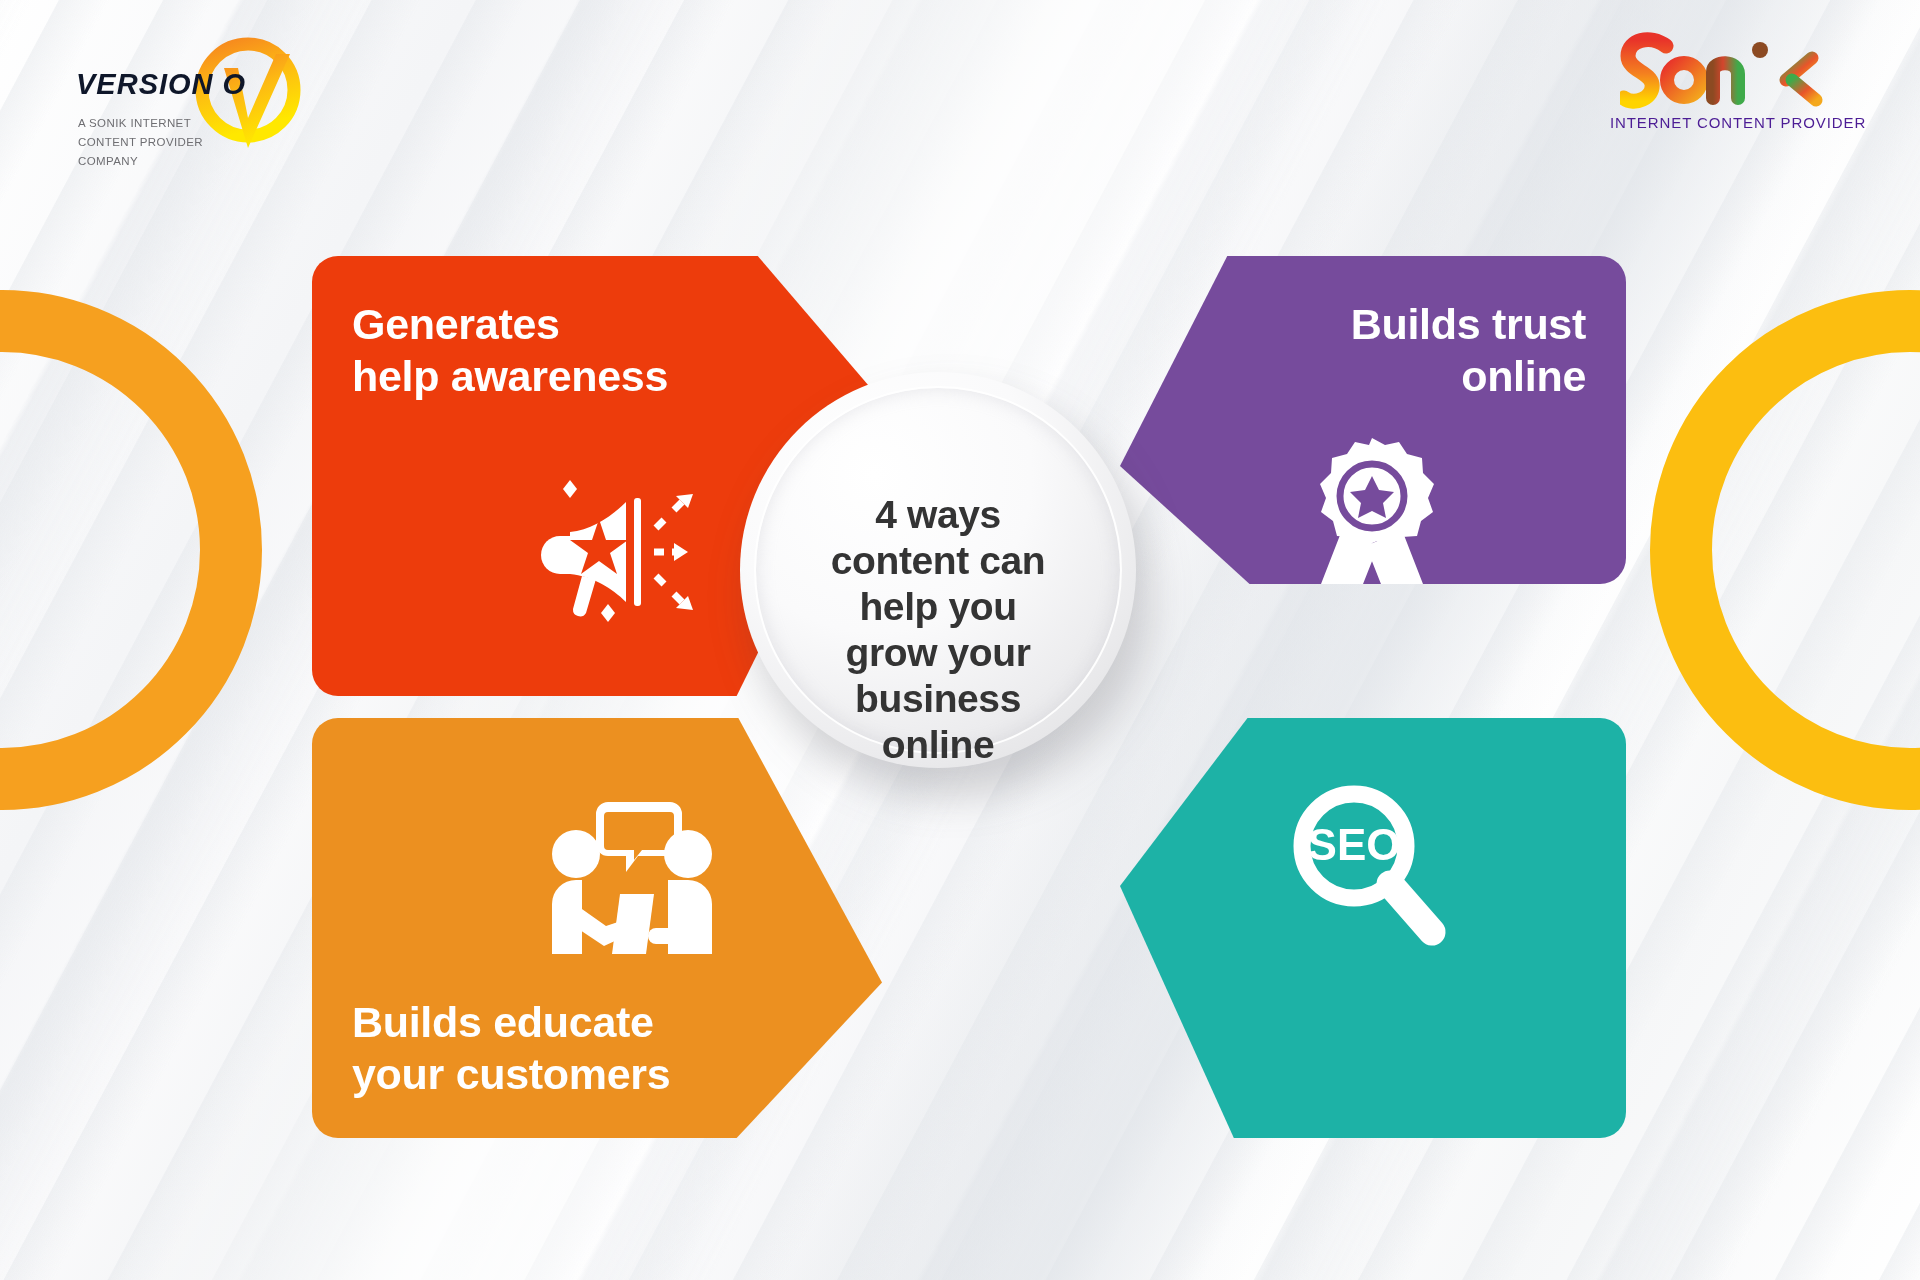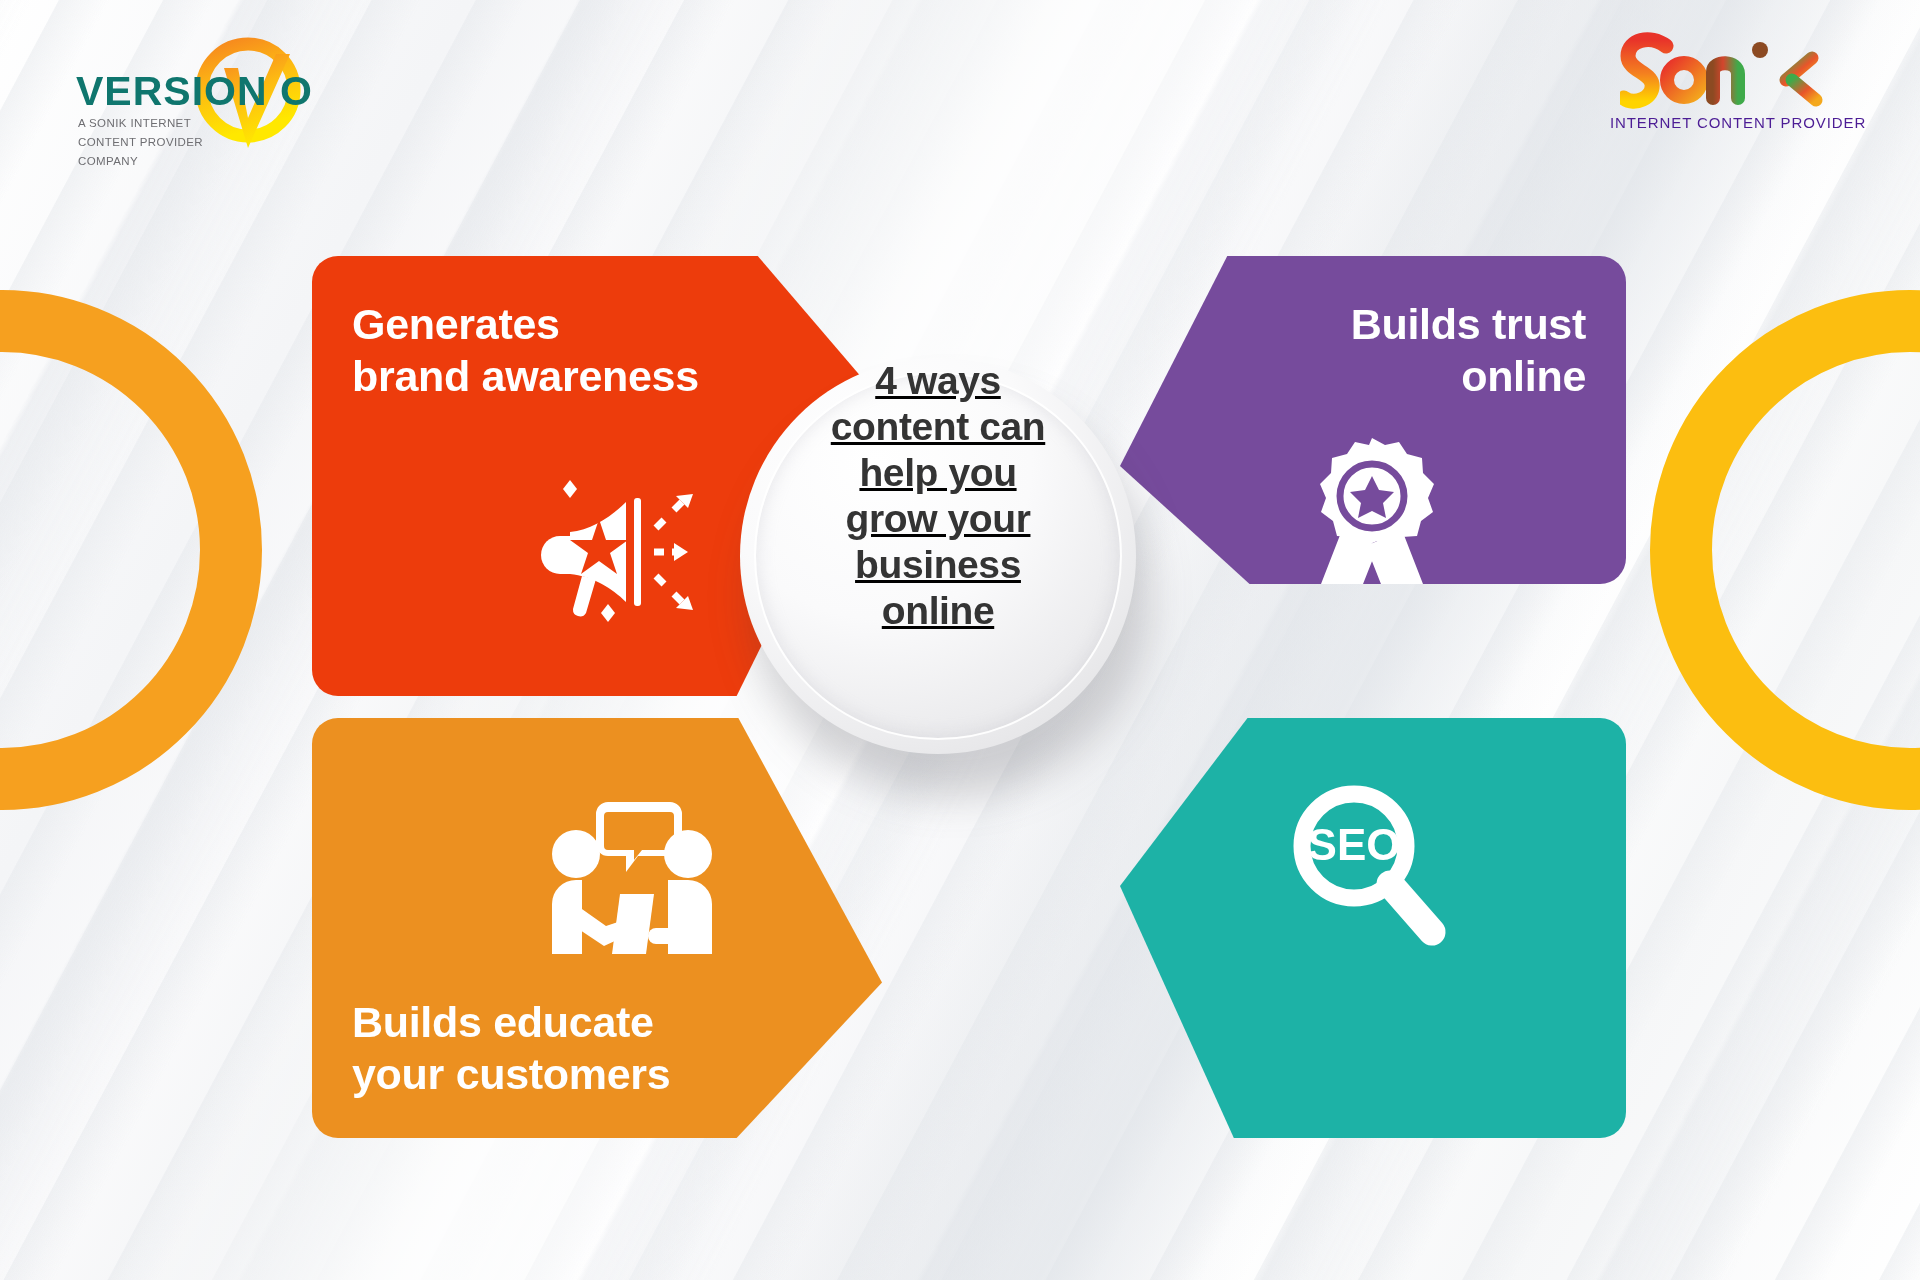--- a/index.html
+++ b/index.html
@@ -80,24 +80,25 @@
     position: absolute;
     left: 110px;
     top: 2px;
     width: 128px;
     height: 130px;
   }
   .logo-left .vo-word {
     position: absolute;
     left: 0px;
     top: 38px;
-    font-size: 41px;
+    font-size: 29px;
     font-weight: bold;
+    font-style: italic;
     letter-spacing: 1px;
-    color: #0f766e;
+    color: #0f172a;
     font-family: "Liberation Sans", sans-serif;
     white-space: nowrap;
   }
   .logo-left .vo-tag {
     position: absolute;
     left: 2px;
     top: 84px;
     font-size: 11.5px;
     line-height: 19px;
     letter-spacing: .4px;
@@ -207,30 +208,29 @@
     width: 400px;
     height: 400px;
     border-radius: 50%;
     background: rgba(60,60,70,0.22);
     filter: blur(20px);
     transform: translate(6px, 14px);
   }
   .center-circle {
     position: absolute;
     left: 740px;
-    top: 358px;
+    top: 372px;
     width: 396px;
     height: 396px;
     border-radius: 50%;
     background:
       radial-gradient(circle at 34% 26%, #ffffff 0%, #fafafb 40%, #ebebed 72%, #dcdcde 100%);
     display: flex;
-    align-items: flex-start;
+    align-items: flex-end;
     justify-content: center;
-    text-decoration: underline;
   }
   .center-inner-ring {
     position: absolute;
     left: 14px;
     top: 14px;
     right: 14px;
     bottom: 14px;
     border-radius: 50%;
     border: 2px solid rgba(255,255,255,0.92);
     box-shadow: inset 0 0 18px rgba(180,180,190,0.30);
@@ -315,21 +315,21 @@
 
       <path d="M166 14 L166 70" fill="none" stroke="url(#gK)" stroke-width="14" stroke-linecap="round"></path>
       <path d="M166 52 L192 30" fill="none" stroke="url(#gK)" stroke-width="13" stroke-linecap="round"></path>
       <path d="M172 52 L196 72" fill="none" stroke="url(#gK)" stroke-width="13" stroke-linecap="round"></path>
     </svg>
     <div class="sonik-tag">INTERNET CONTENT PROVIDER</div>
   </div>
 
   <div class="card card-red">
     <div class="card-title">Generates
-brand awareness</div>
+help awareness</div>
     <svg class="card-icon" viewBox="0 0 190 150">
       <g fill="#ffffff">
         <path d="M22 72 a12 12 0 0 0 0 22 l0 -22 Z"></path>
         <path d="M30 64 h10 v38 h-10 a10 10 0 0 1 0 -38 Z"></path>
         <path d="M40 60 C62 58 82 44 96 30 L96 130 C82 116 62 104 40 102 Z"></path>
         <rect x="104" y="26" width="7" height="108" rx="3"></rect>
         <path d="M52 104 l14 3 l-10 34 a7 7 0 0 1 -13 -4 Z"></path>
         <path d="M62 68 l7 -21 l7 21 l22 0 l-18 13 l7 21 l-18 -13 l-18 13 l7 -21 l-18 -13 Z" fill="#ed3c0c"></path>
       </g>
       <g stroke="#ffffff" stroke-width="7" fill="none" stroke-linecap="butt">

